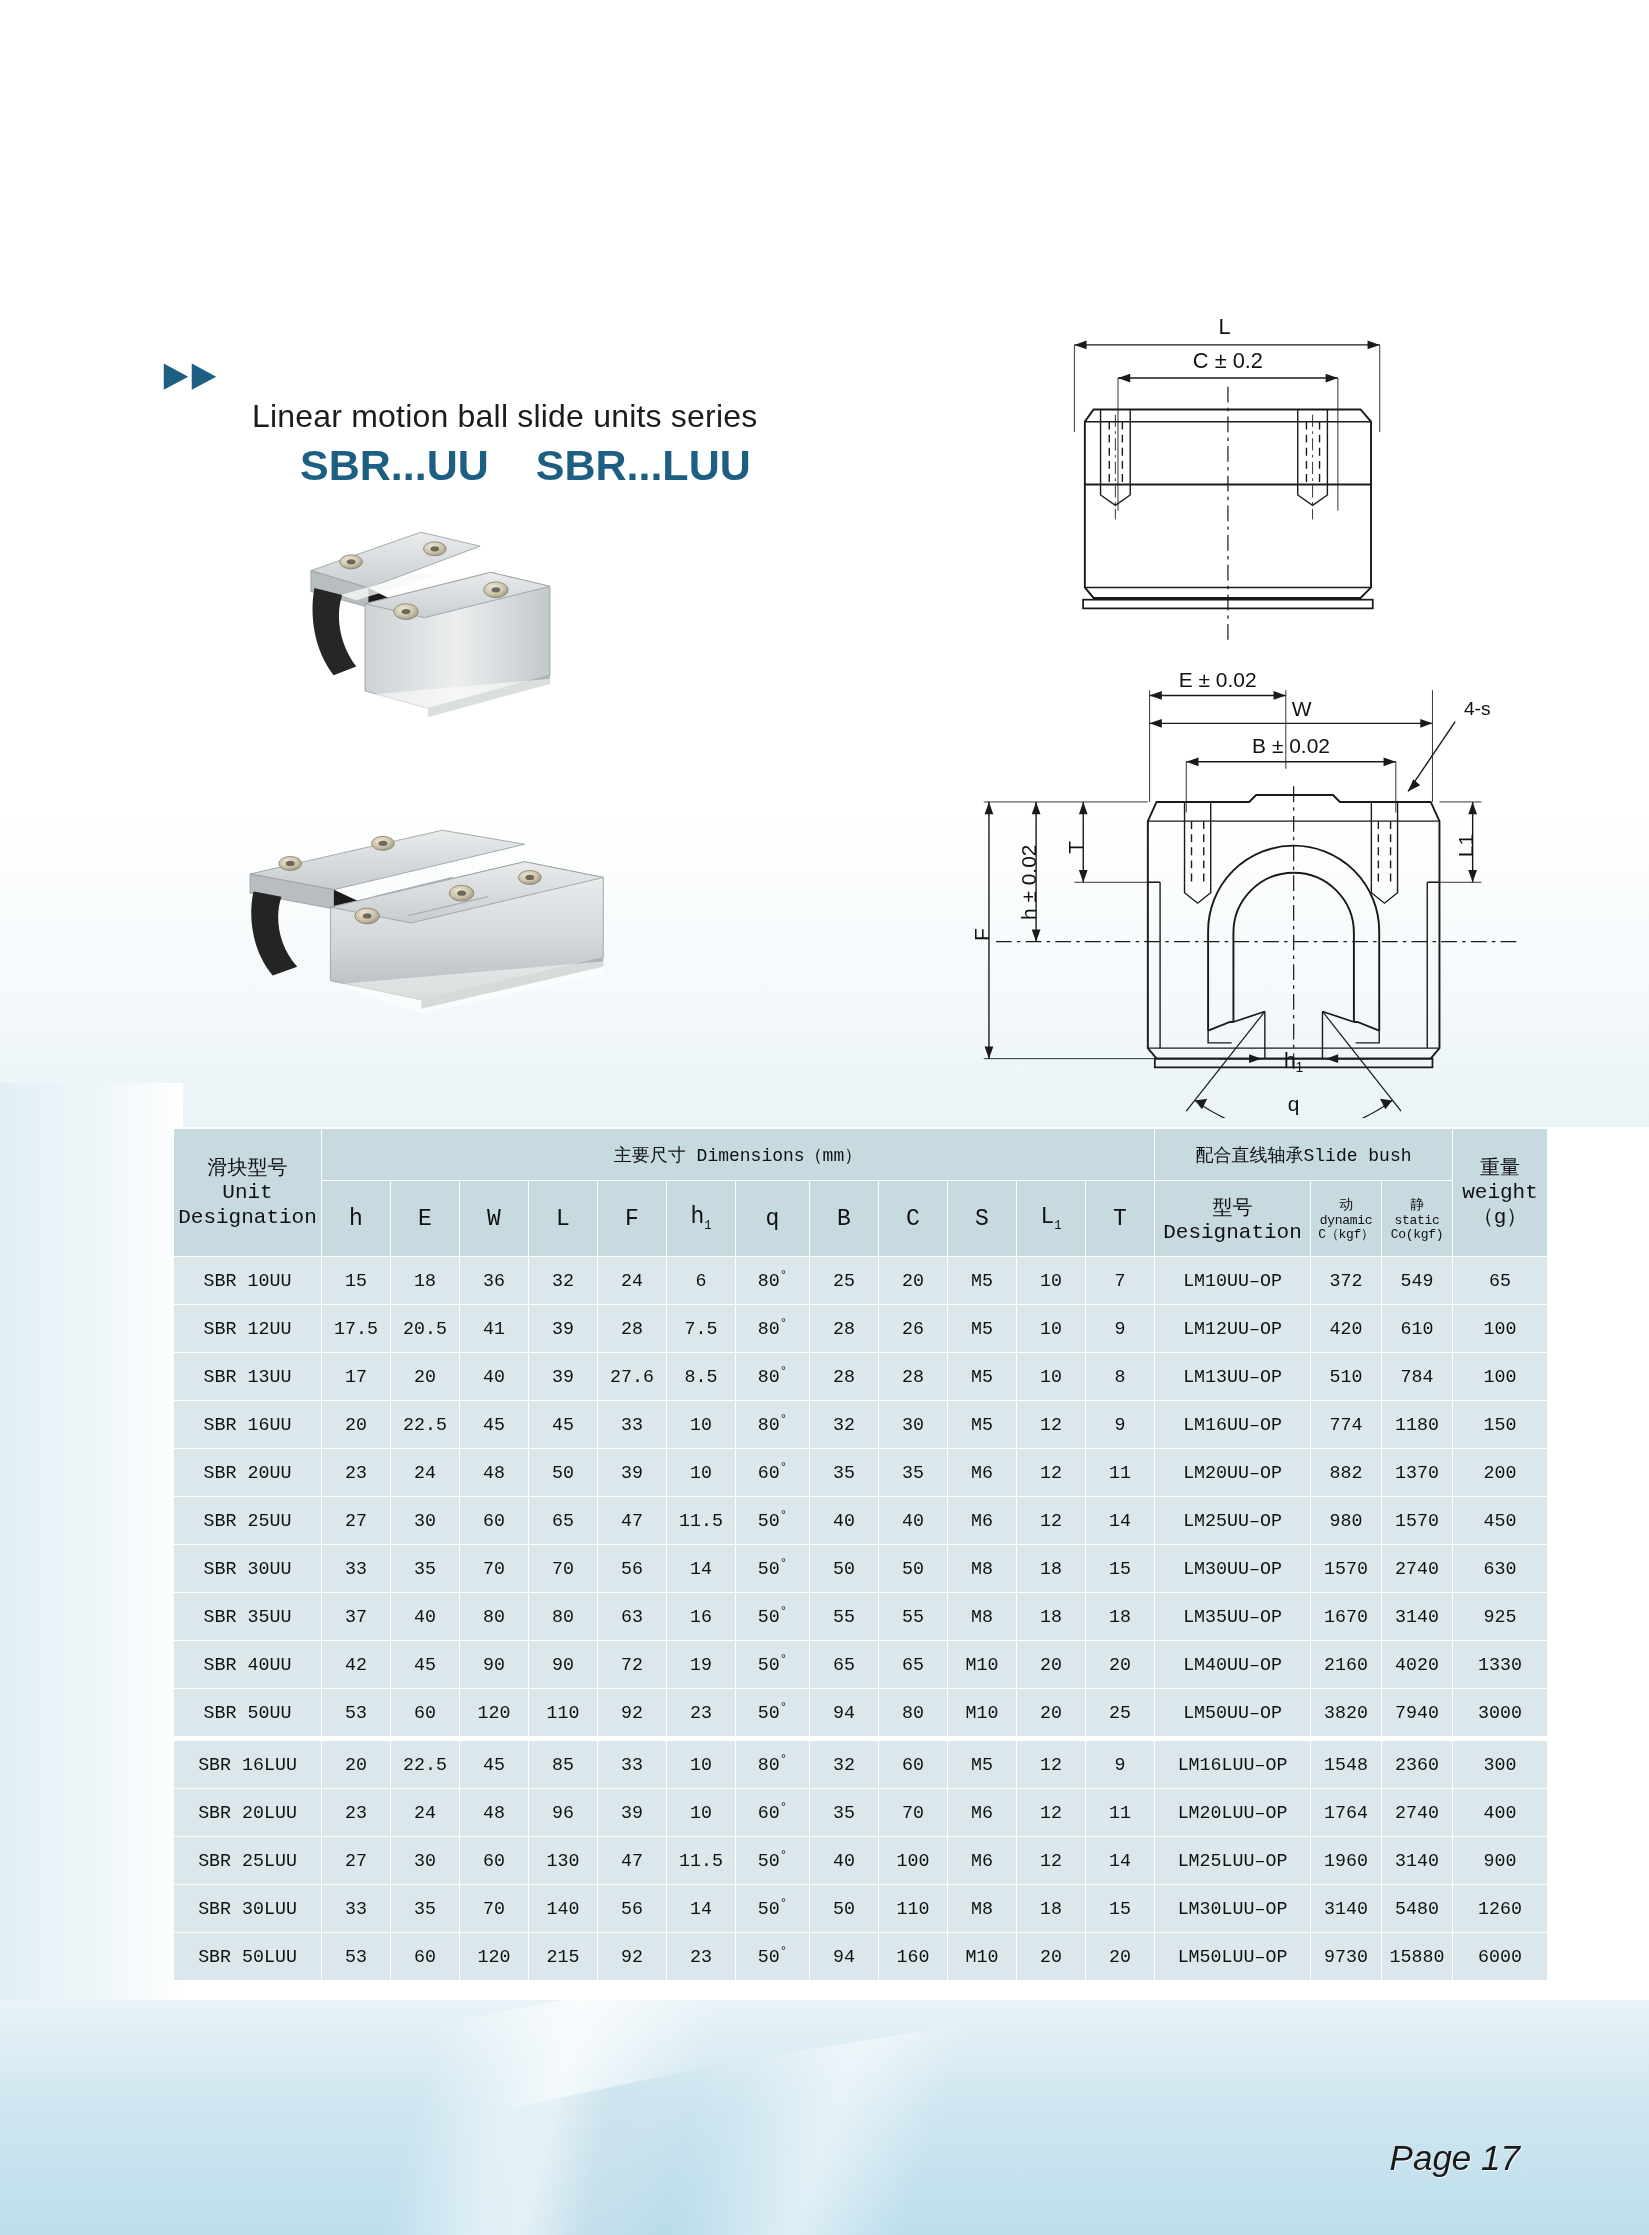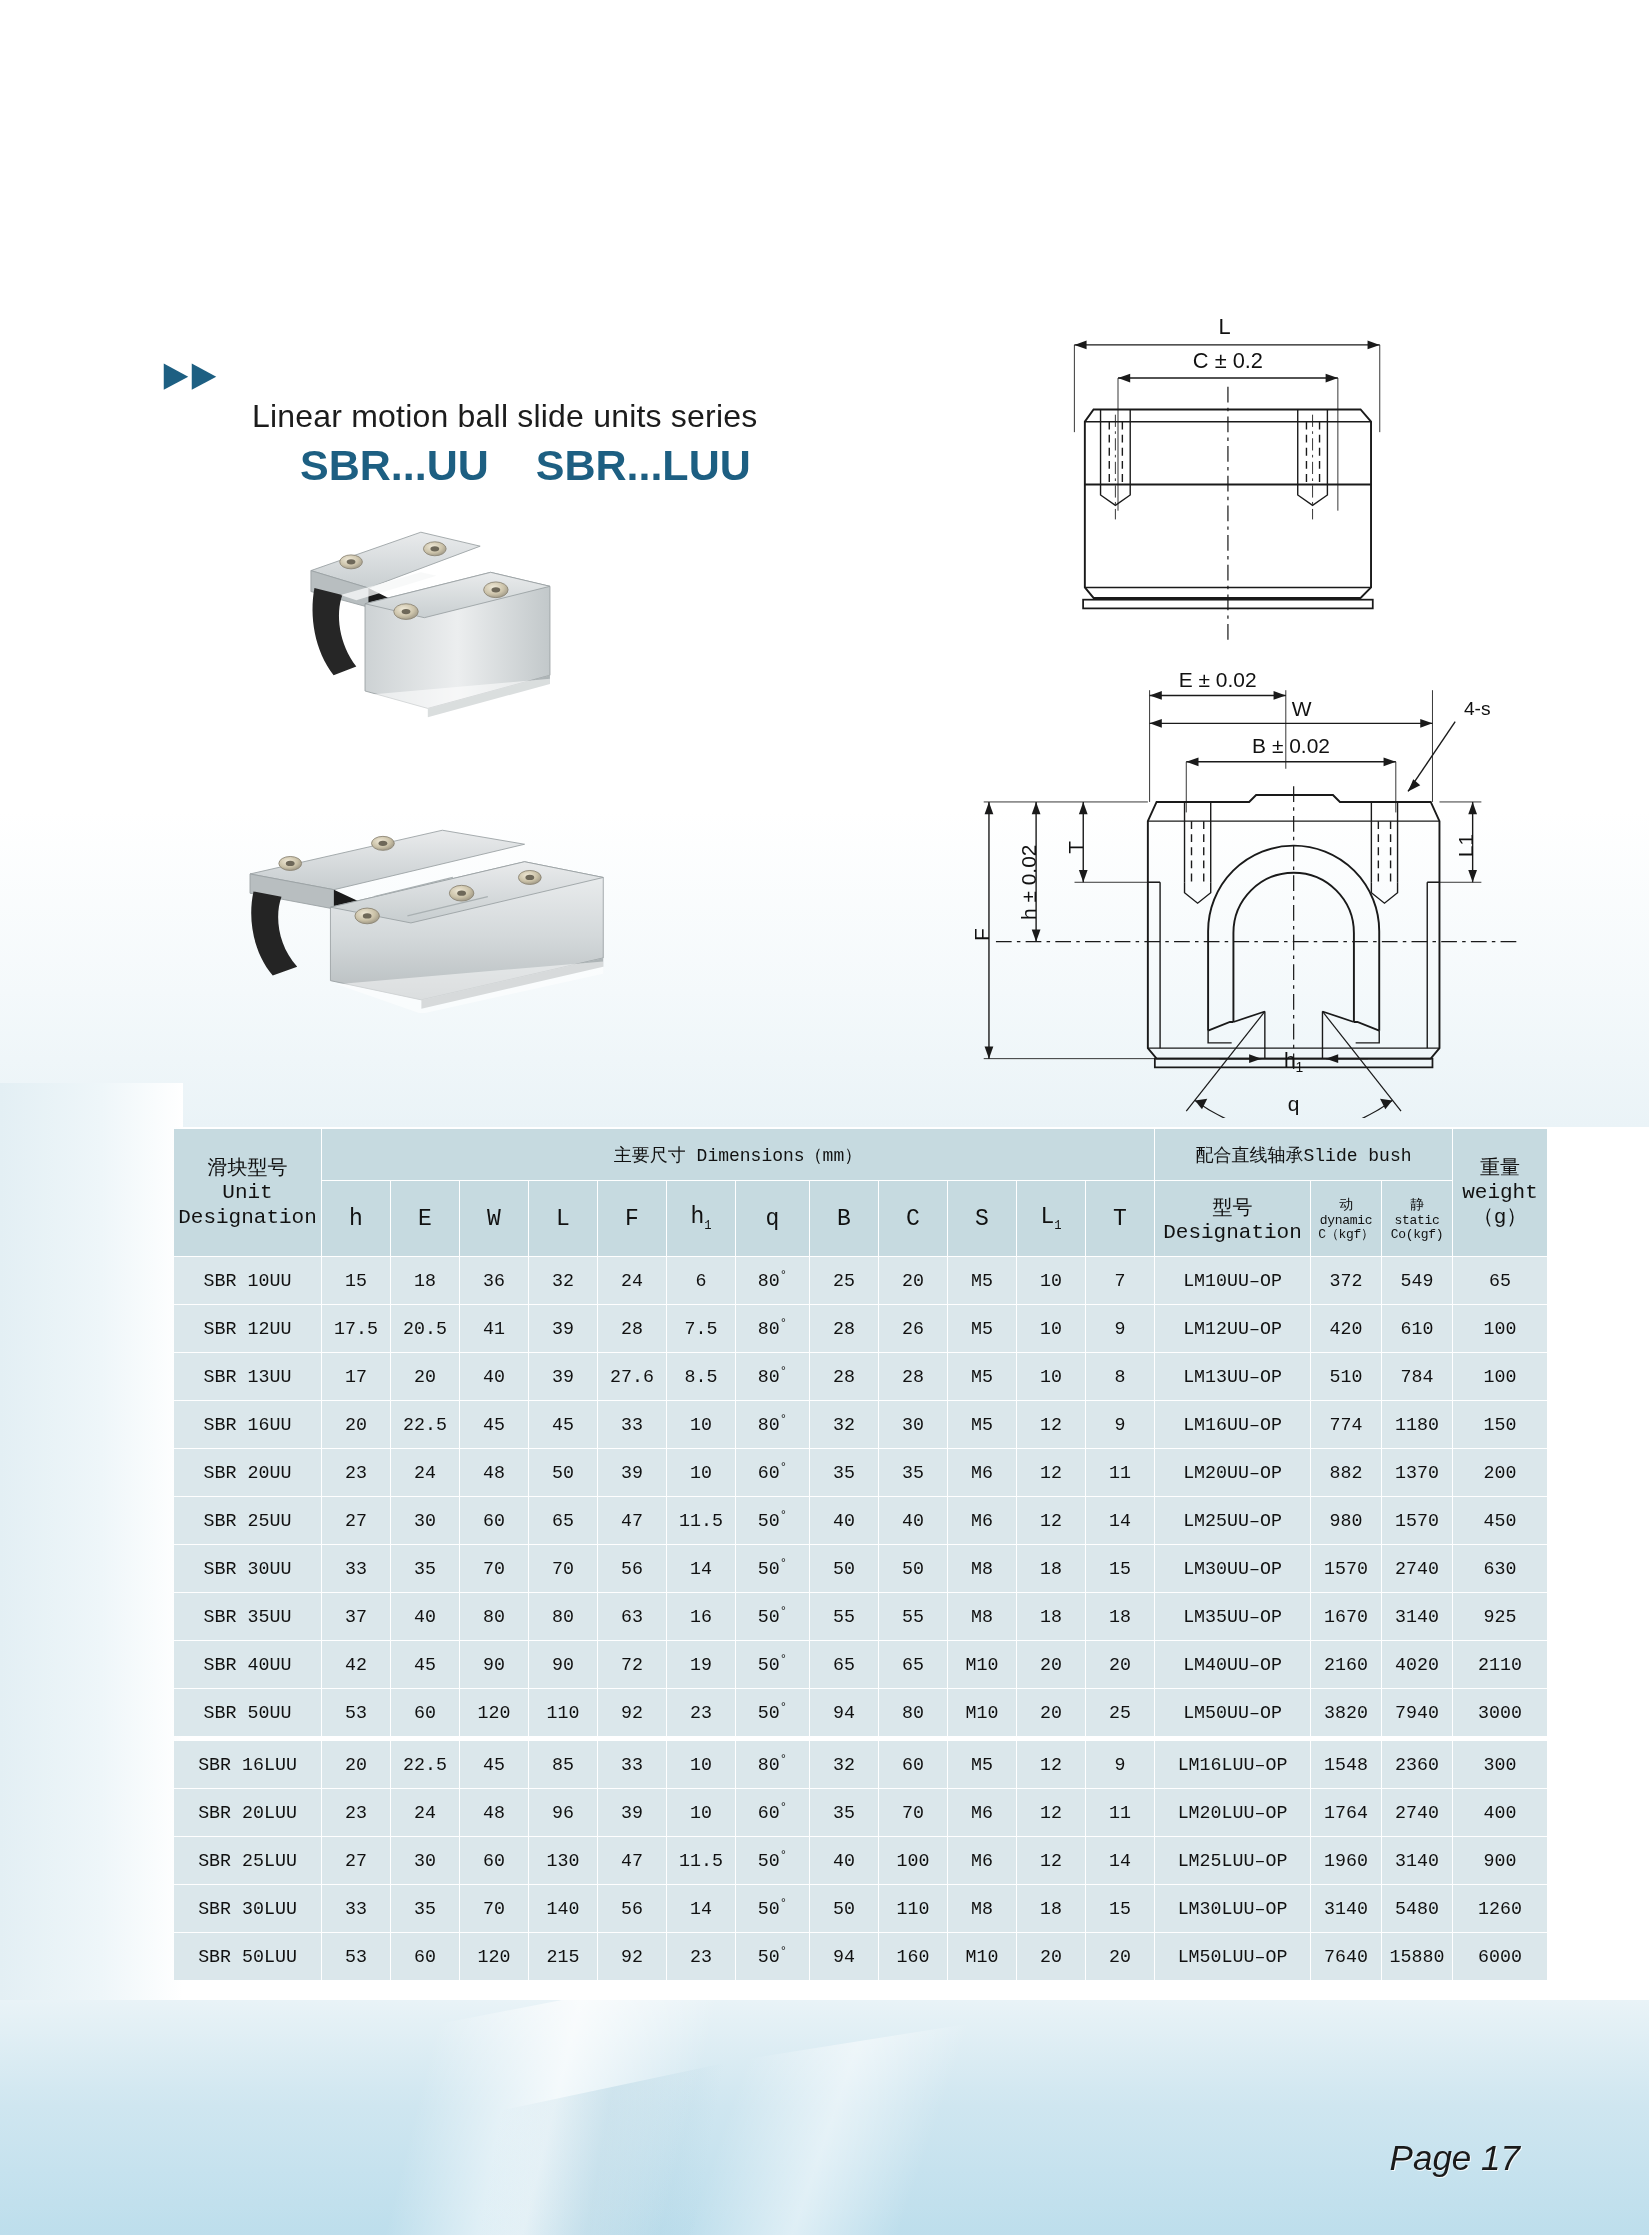--- a/index.html
+++ b/index.html
@@ -560,21 +560,21 @@
         <td class="col-d">19</td>
         <td class="col-q deg">50<sup>°</sup></td>
         <td class="col-d">65</td>
         <td class="col-d">65</td>
         <td class="col-d">M10</td>
         <td class="col-d">20</td>
         <td class="col-d">20</td>
         <td class="col-des">LM40UU–OP</td>
         <td class="col-load">2160</td>
         <td class="col-load">4020</td>
-        <td class="col-w">2110</td>
+        <td class="col-w">1330</td>
       </tr>
       <tr class="row-h">
         <td class="col-unit">SBR 50UU</td>
         <td class="col-d">53</td>
         <td class="col-d">60</td>
         <td class="col-d">120</td>
         <td class="col-d">110</td>
         <td class="col-d">92</td>
         <td class="col-d">23</td>
         <td class="col-q deg">50<sup>°</sup></td>
@@ -677,21 +677,21 @@
         <td class="col-d">215</td>
         <td class="col-d">92</td>
         <td class="col-d">23</td>
         <td class="col-q deg">50<sup>°</sup></td>
         <td class="col-d">94</td>
         <td class="col-d">160</td>
         <td class="col-d">M10</td>
         <td class="col-d">20</td>
         <td class="col-d">20</td>
         <td class="col-des">LM50LUU–OP</td>
-        <td class="col-load">7640</td>
+        <td class="col-load">9730</td>
         <td class="col-load">15880</td>
         <td class="col-w">6000</td>
       </tr>
     </tbody>
 </table>
 
 <div class="page-no">Page 17</div>
 
 
 </body></html>

